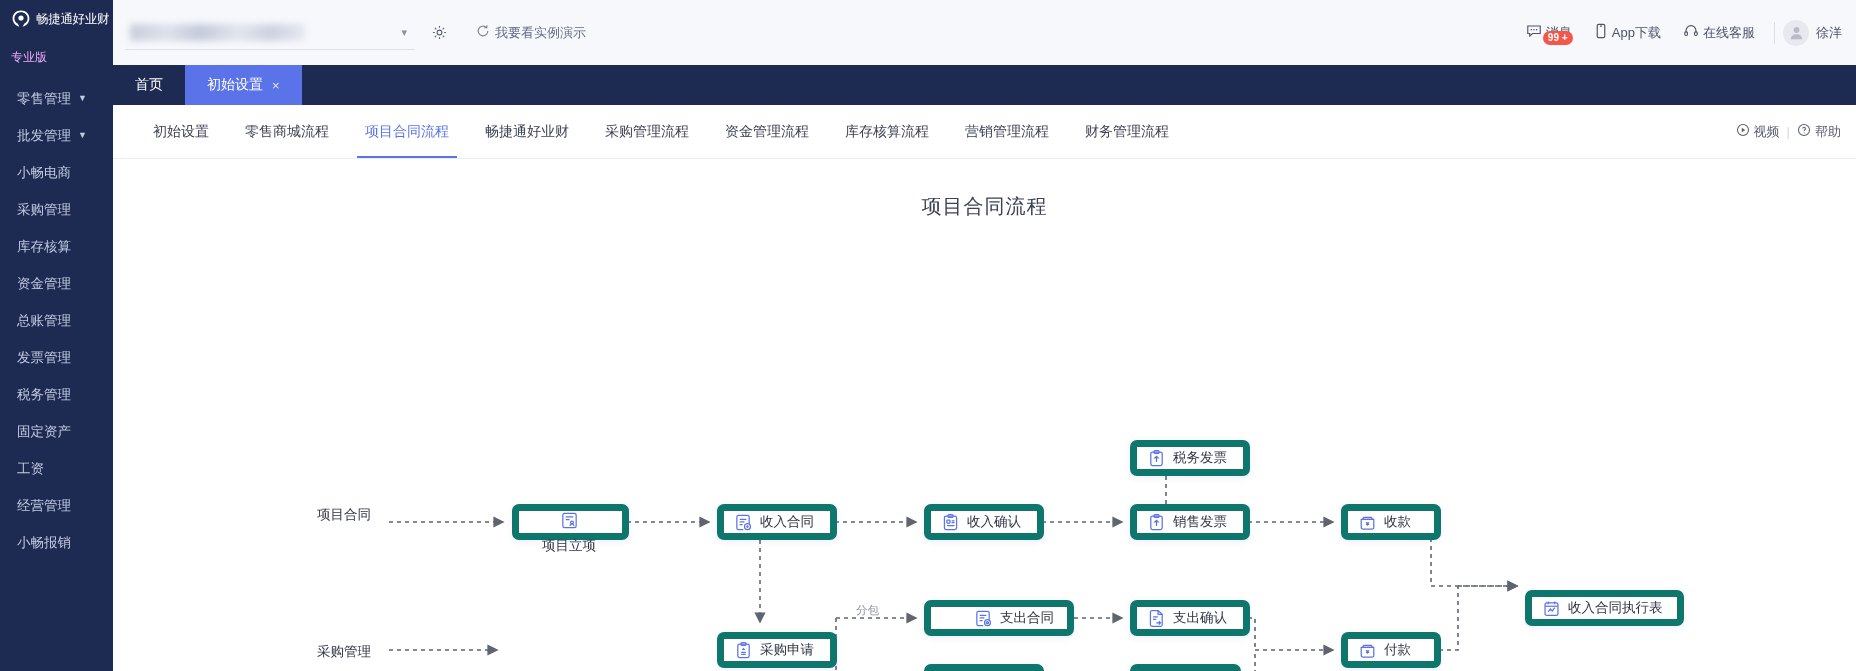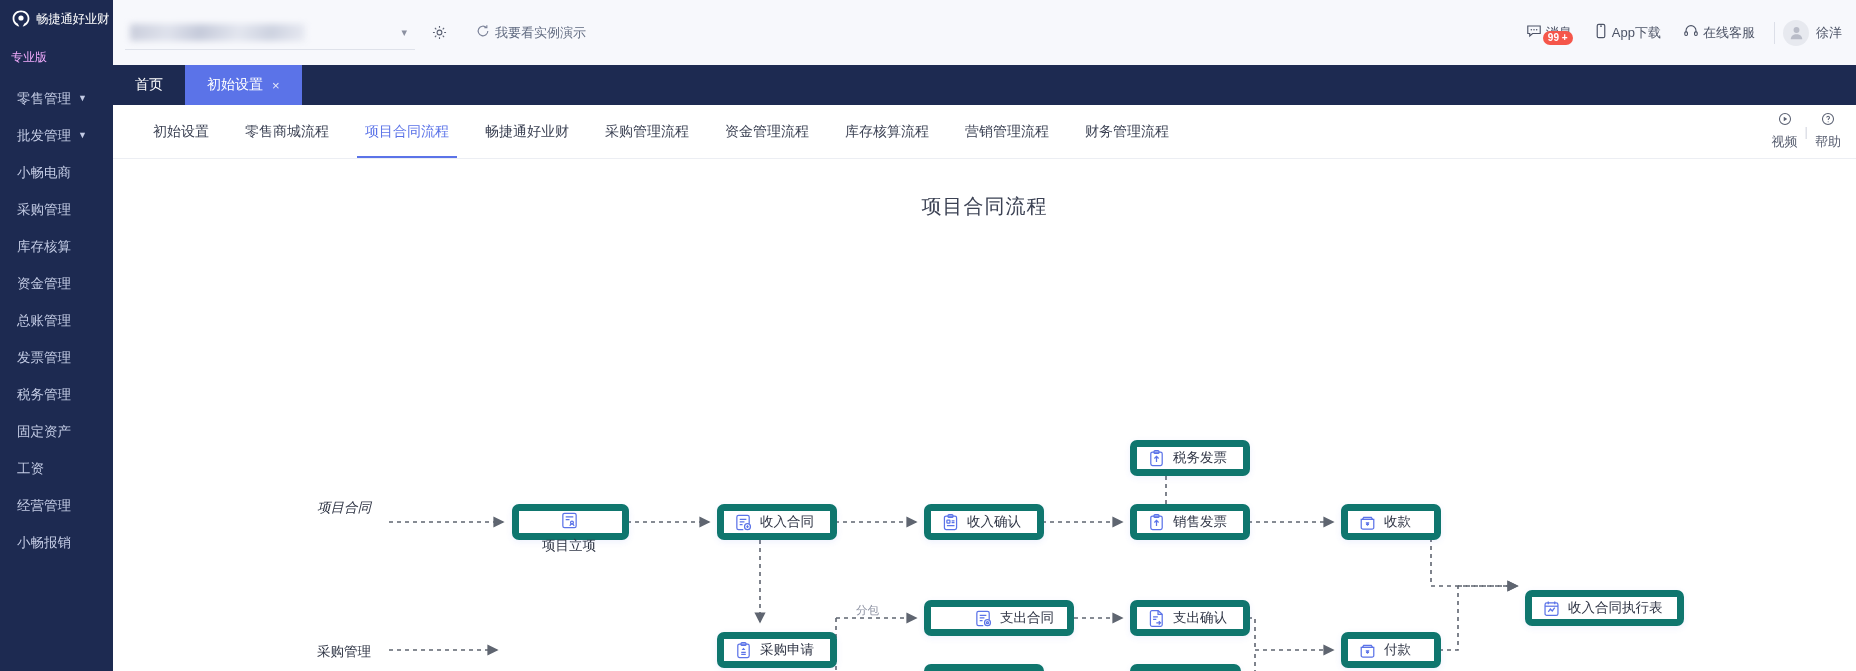--- a/index.html
+++ b/index.html
@@ -121,21 +121,21 @@
   }
   .subtab.active { color: #5b73e8; }
   .subtab.active::after {
     content: ""; position: absolute; left: 10px; right: 10px; bottom: 0;
     height: 2px; background: #5b73e8;
   }
   .subtabs-right {
     margin-left: auto; display: flex; align-items: center;
     padding-right: 8px; gap: 0px; color: #5a6072; font-size: 13px;
   }
-  .srx { display: flex; align-items: center; gap: 4px; cursor: pointer; padding: 0 7px; flex-direction: column; }
+  .srx { display: flex; align-items: center; gap: 4px; cursor: pointer; padding: 0 7px; }
   .srx-sep { color: #d4d7e0; }
 
   
   .canvas { position: relative; width: 100%; height: 517px; }
   .flow-title {
     position: absolute; left: 0; right: 0; top: 34px;
     text-align: center; font-size: 20px; color: #3c4254; letter-spacing: 1px;
   }
   .rowlabel {
     position: absolute; font-size: 13.5px; color: #2f3545; white-space: nowrap;
@@ -392,21 +392,21 @@
 
             <path d="M1103 459 H1142 V491"></path>
             <path d="M1094 523 H1142 V491"></path>
             <path d="M1142 491 H1220" marker-end="url(#ah)"></path>
 
             <path d="M1294 491 H1345 V427"></path>
             <path d="M1345 427 H1404" marker-end="url(#ah)"></path>
           </g>
         </svg>
 
-        <div class="rowlabel" style="left:204px; top:340px;font-style:italic;">项目合同</div>
+        <div class="rowlabel" style="left:204px; top:347px;">项目合同</div>
         <div class="rowlabel" style="left:204px; top:484px;">采购管理</div>
 
         <div class="edgelabel" style="left:743px; top:444px;">分包</div>
 
         <div class="node" style="left: 399px; top: 345px; min-width: 117px; flex-direction: column;">
           <span>
             <svg width="19" height="19" viewBox="0 0 20 20" fill="none" stroke="#5b73e8" stroke-width="1.3">
               <rect x="3" y="2.4" width="14" height="15.2" rx="1.8"></rect>
               <path d="M6 6.2h8M6 9h4"></path>
                 <circle cx="12.6" cy="12.2" r="1.5"></circle>

